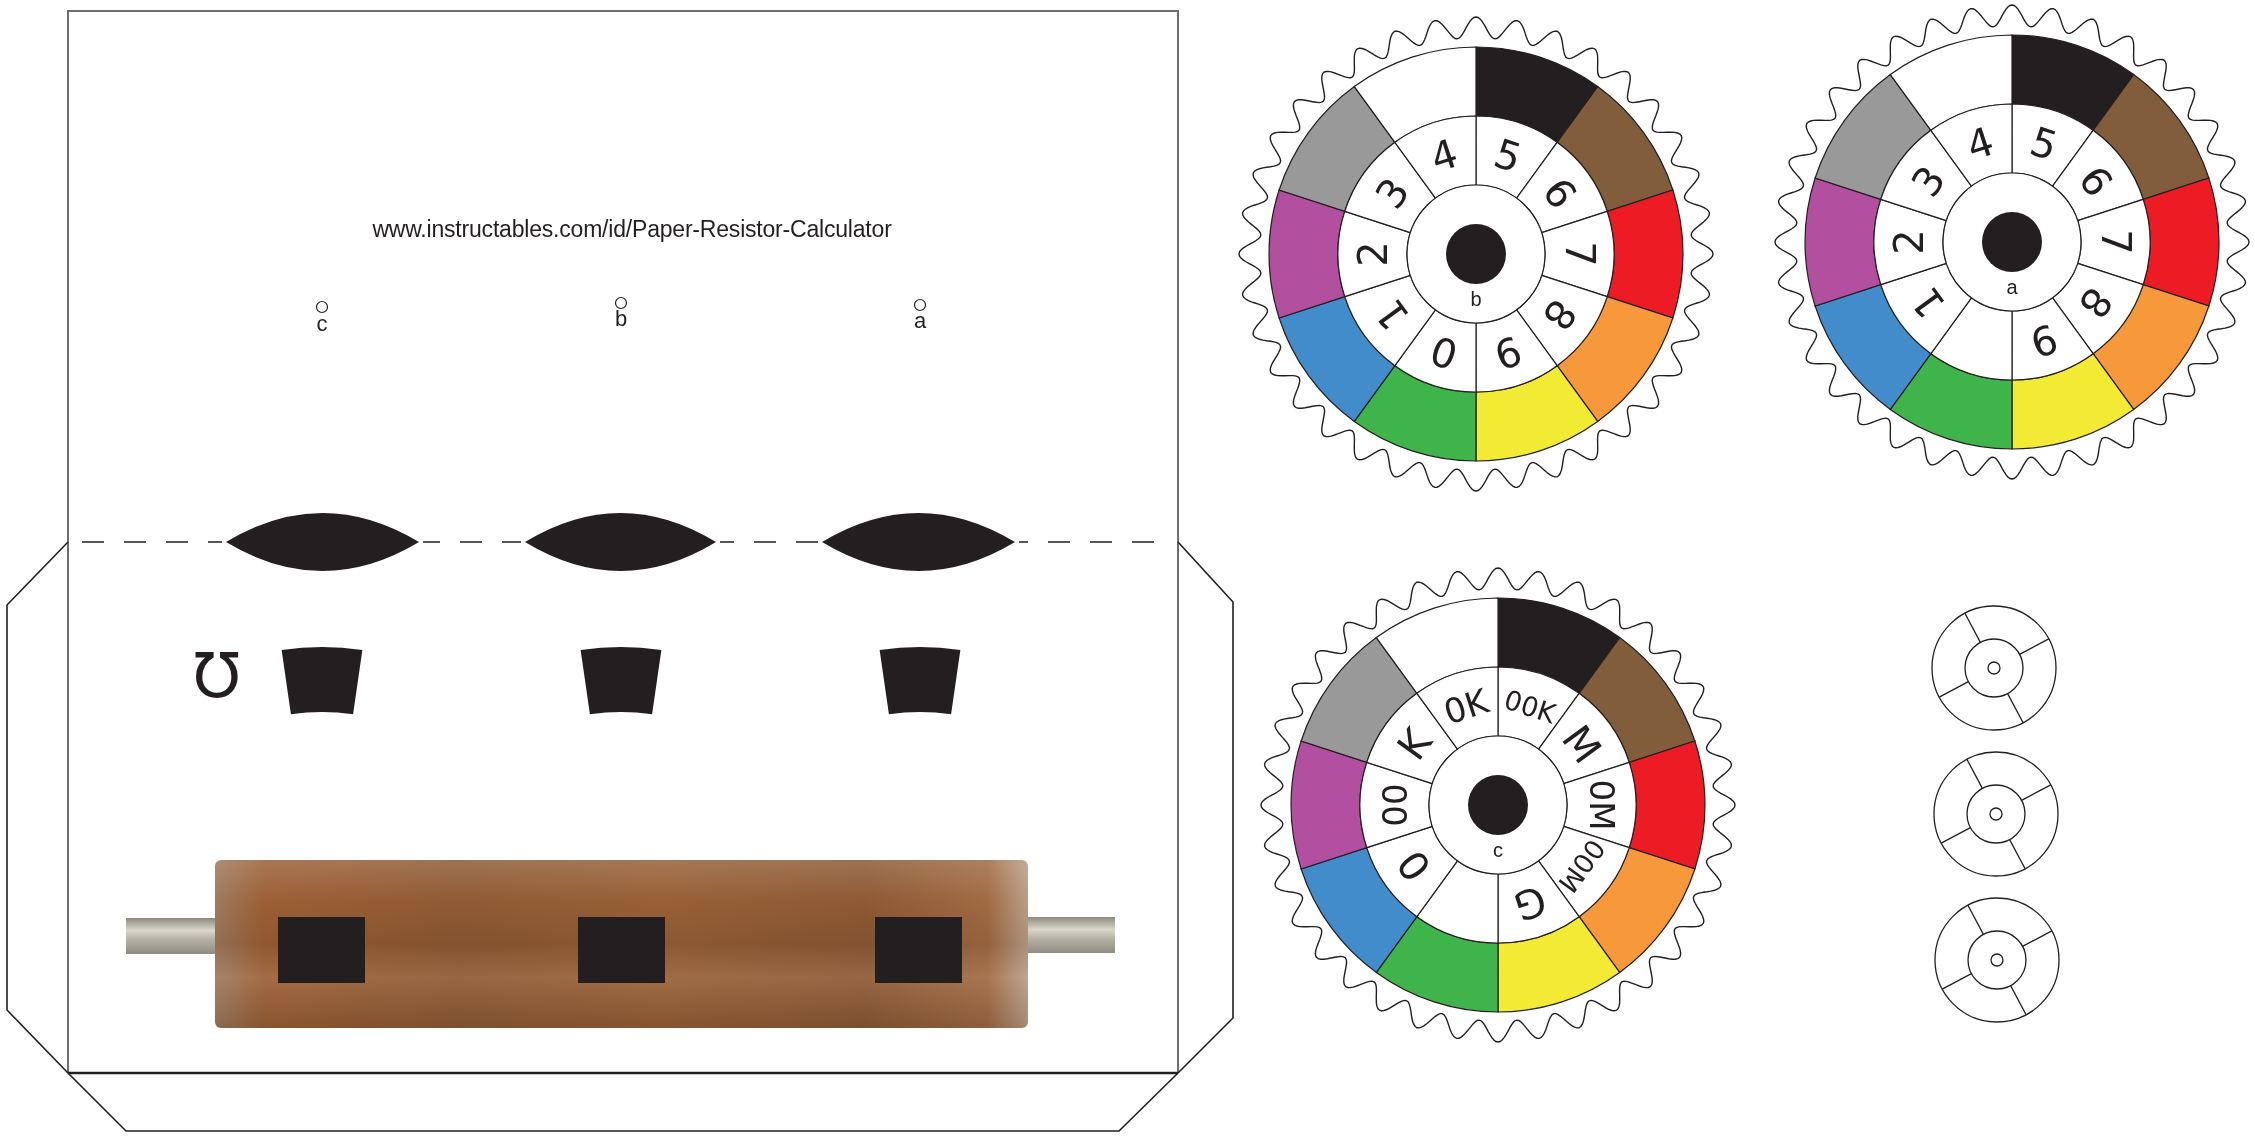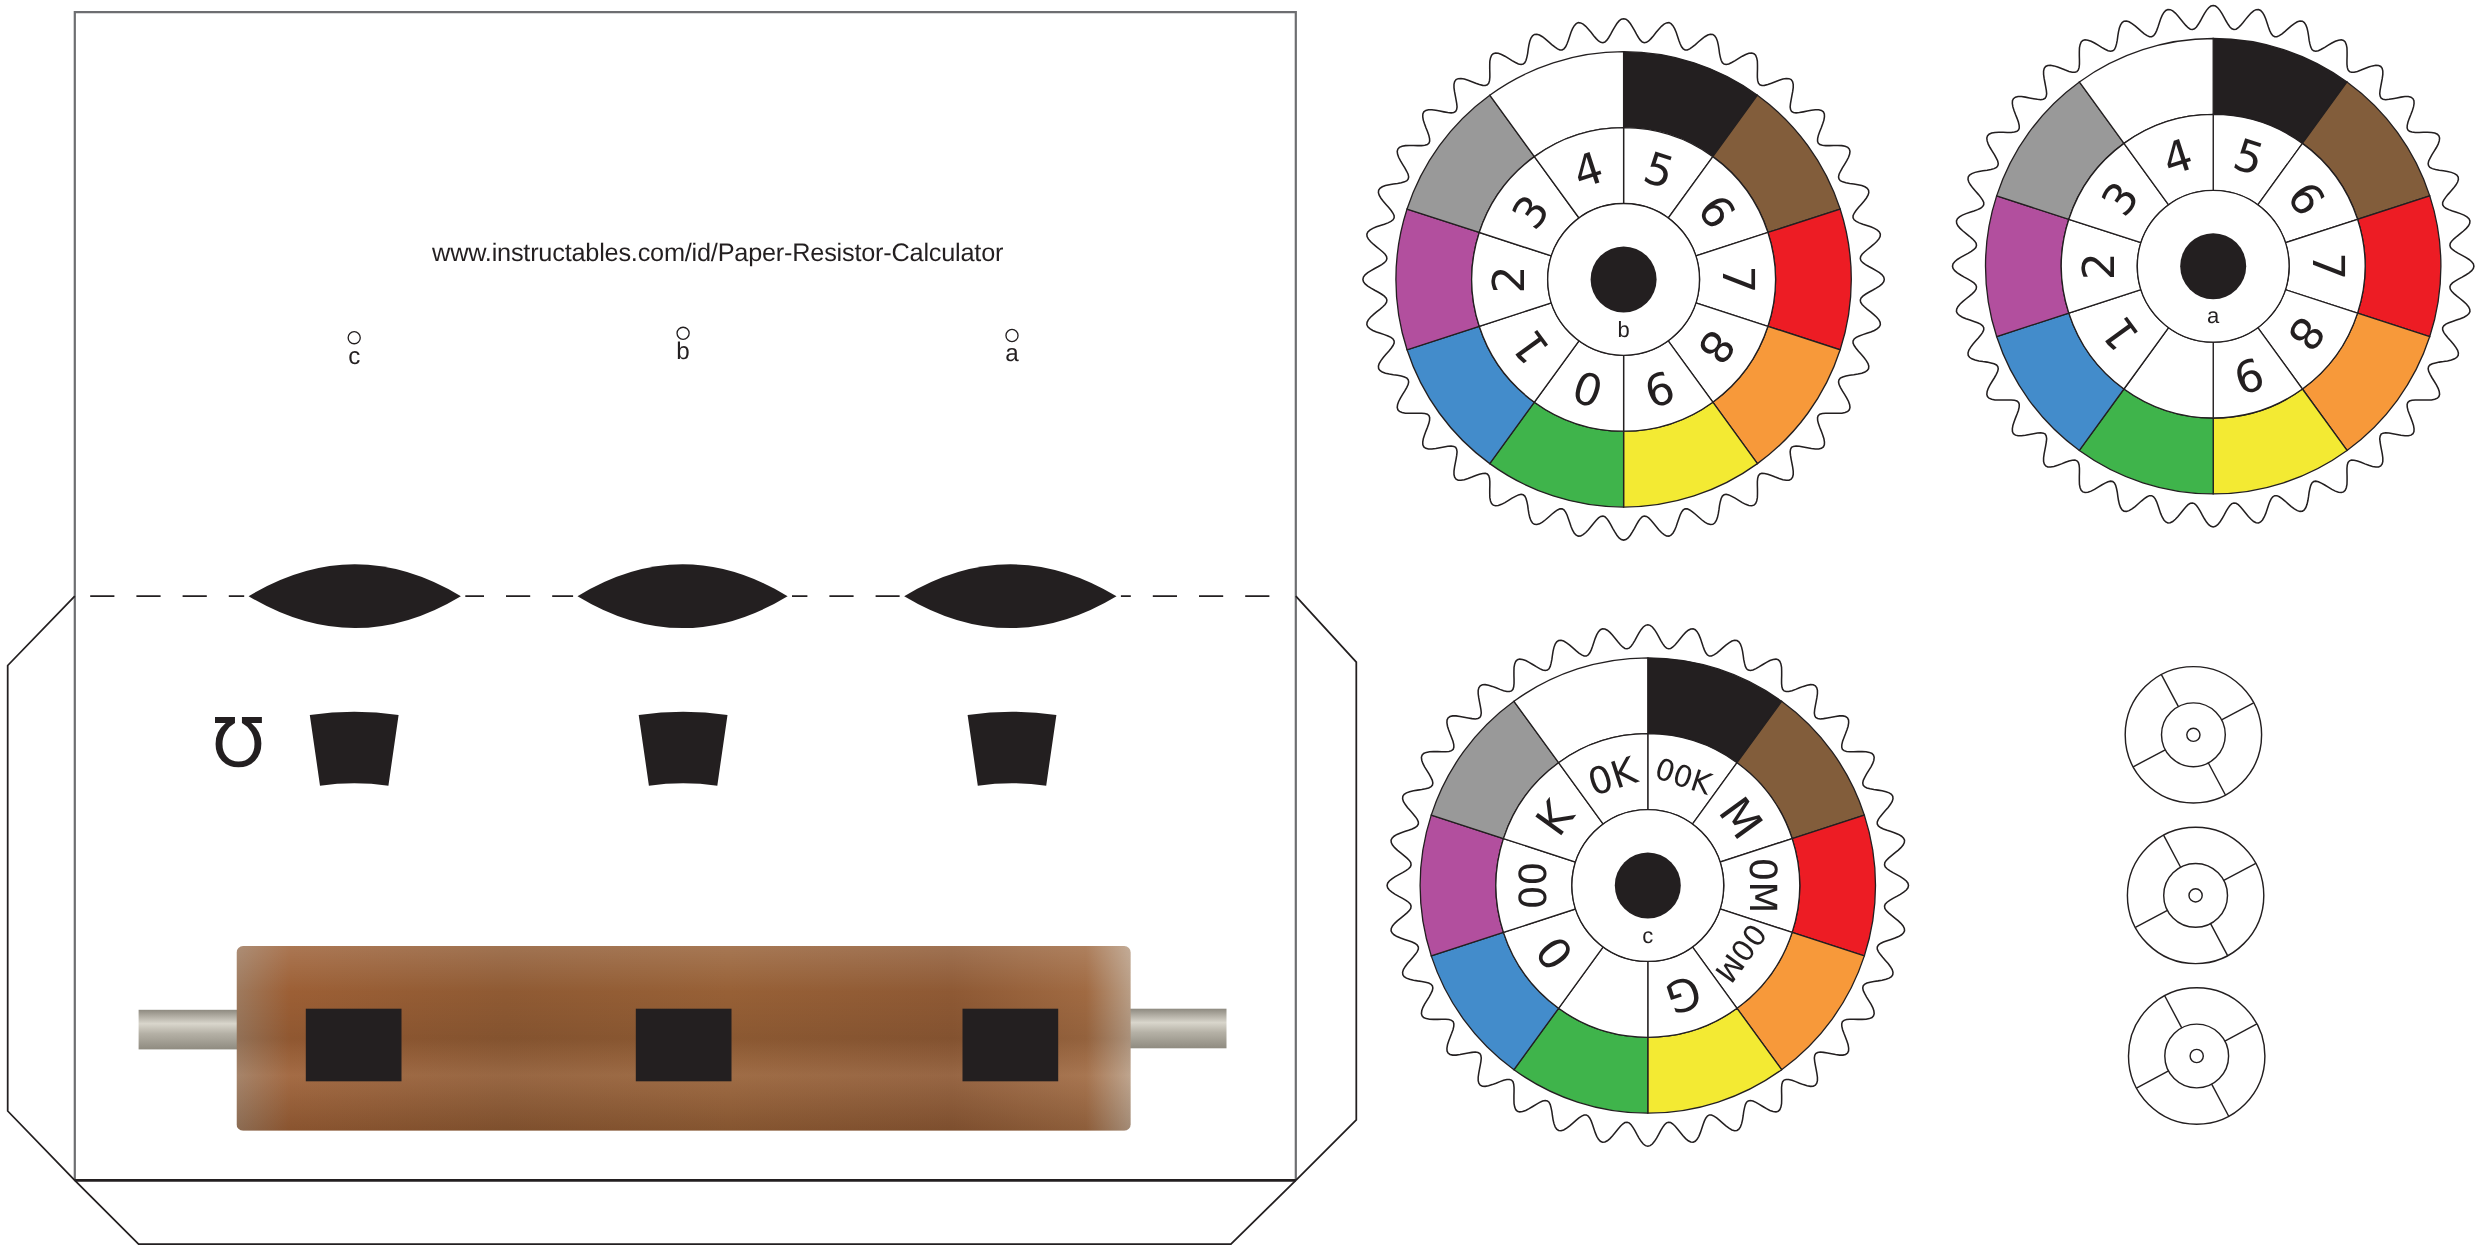--- a/index.html
+++ b/index.html
@@ -1,19 +1,19 @@
 <!DOCTYPE html>
 <html><head>
 <meta charset="utf-8">
 <style>
   html, body { margin: 0; padding: 0; background: #ffffff; }
   body { width: 2255px; height: 1139px; overflow: hidden; position: relative;
          font-family: "DejaVu Sans", sans-serif; }
   #sheet { position: absolute; left: 0; top: 0; width: 2255px; height: 1139px; }
-  .url-text { position: absolute; left: 352px; top: 216px; width: 560px; text-align: right;
+  .url-text { position: absolute; left: 352px; top: 216px; width: 560px; text-align: center;
               font-family: "Liberation Sans", sans-serif; font-size: 23px; color: #231f20;
               letter-spacing: -0.2px; white-space: nowrap; }
   .hole-label { position: absolute; width: 20px; text-align: center;
                 font-family: "Liberation Sans", sans-serif; font-size: 22px; color: #231f20; }
   .ohm { position: absolute; left: 193px; top: 642px; font-family: "DejaVu Sans", sans-serif;
          font-size: 62px; color: #231f20; transform: rotate(180deg); line-height: 1; }
   .resistor-body { position: absolute; left: 215px; top: 860px; width: 813px; height: 168px;
                    border-radius: 6px;
                    background:
                      linear-gradient(180deg, rgba(255,255,255,0.15) 0%, rgba(0,0,0,0) 25%, rgba(0,0,0,0.08) 50%, rgba(255,255,255,0.08) 70%, rgba(0,0,0,0.12) 100%),

